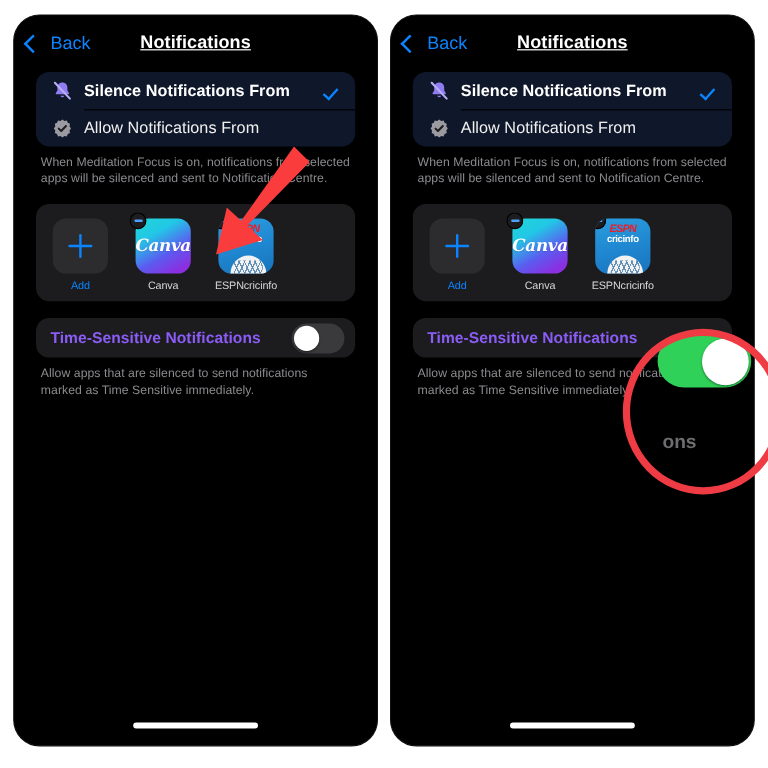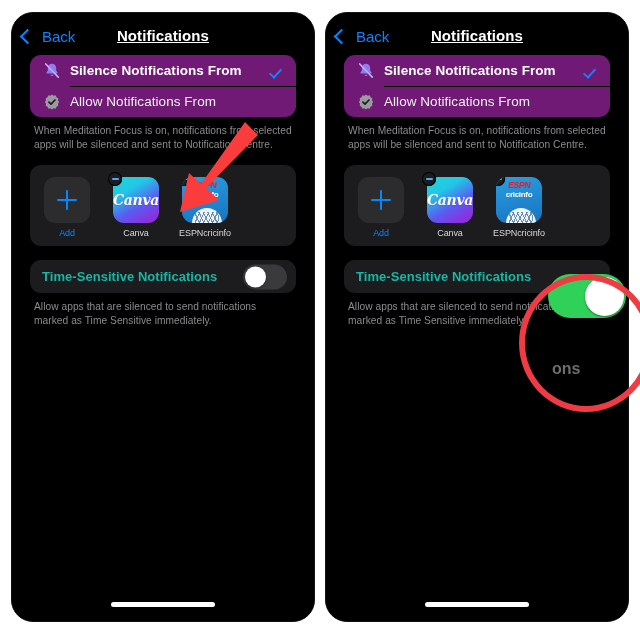--- a/index.html
+++ b/index.html
@@ -31,21 +31,21 @@
     line-height:1;
   }
   .chev{display:block;width:9px;height:9px;border-left:2.2px solid #0a84ff;border-bottom:2.2px solid #0a84ff;transform:rotate(45deg);margin-right:1px;}
   .nav-title{
     position:absolute;left:0;right:0;top:14px;text-align:center;
     color:#ffffff;font-size:15px;font-weight:700;letter-spacing:.1px;text-decoration:underline;
   }
 
   
   .card{
-    margin:0 18px;background:#701a75;border-radius:11px;overflow:hidden;
+    margin:5px 18px;background:#0f172a;border-radius:11px;overflow:hidden;
   }
   .row{
     position:relative;display:flex;align-items:center;
     height:31px;padding:0 12px;
   }
   .row + .row:before{
     content:"";position:absolute;left:40px;right:0;top:0;height:1px;background:#000;
   }
   .row .ico{width:20px;height:20px;margin-right:8px;flex:0 0 20px;display:block;}
   .row .lbl{color:#fff;font-size:13.5px;font-weight:700;letter-spacing:.05px;}
@@ -107,21 +107,21 @@
     content:"";position:absolute;left:3px;top:4px;right:3px;bottom:6px;
     background:repeating-linear-gradient(115deg,rgba(80,130,175,.85) 0 1px,transparent 1px 4px),
                repeating-linear-gradient(65deg,rgba(80,130,175,.85) 0 1px,transparent 1px 4px);
   }
 
   
   .toggle-card{
     margin:14px 18px 0 18px;background:#1c1c1e;border-radius:11px;
     height:33px;display:flex;align-items:center;padding:0 10px 0 12px;position:relative;
   }
-  .toggle-label{color:#14b8a6;font-size:13px;font-weight:600;letter-spacing:.05px;}
+  .toggle-label{color:#8b5cf6;font-size:13px;font-weight:600;letter-spacing:.05px;}
   .switch{
     position:absolute;right:9px;top:50%;transform:translateY(-50%);
     width:44px;height:25px;border-radius:13px;background:#3a3a3c;
   }
   .switch .knob{
     position:absolute;top:2px;left:2px;width:21px;height:21px;border-radius:50%;
     background:#ffffff;box-shadow:0 1px 2px rgba(0,0,0,.45);
   }
   .switch.on{background:#30d158;}
   .switch.on .knob{left:auto;right:2px;}

